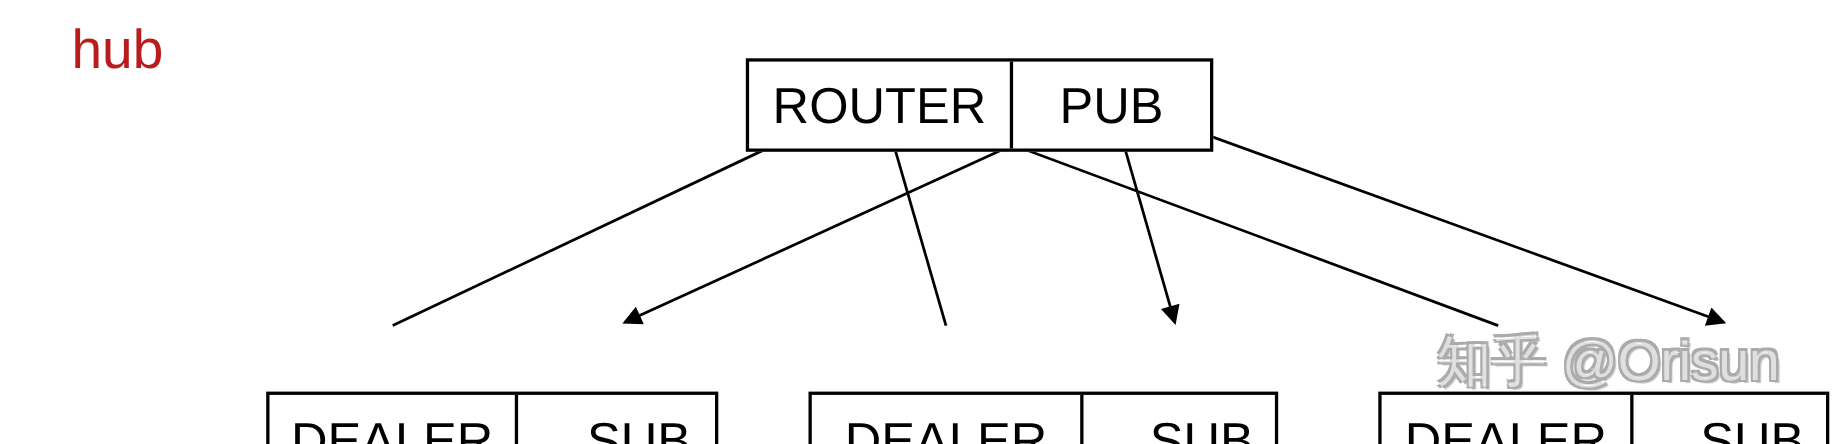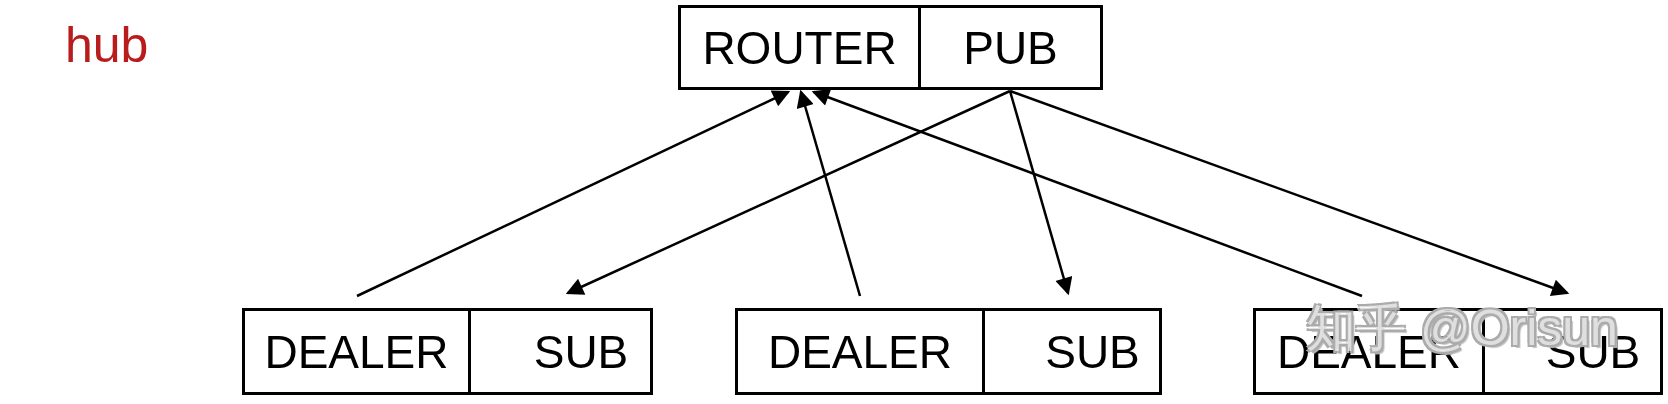--- a/index.html
+++ b/index.html
@@ -30,20 +30,21 @@
     white-space: nowrap;
   }
   .label-hub   { left: 65px; top: 20px; }
   .label-clients { left: 34px; top: 316px; }
 
   .node {
     position: absolute;
     display: flex;
     border: 3px solid #000;
     background: #ffffff;
+    margin-top: 48px;
   }
   .node .cell {
     display: flex;
     align-items: center;
     justify-content: center;
     font-size: 46px;
     line-height: 1;
     white-space: nowrap;
   }
   .node .cell + .cell {

